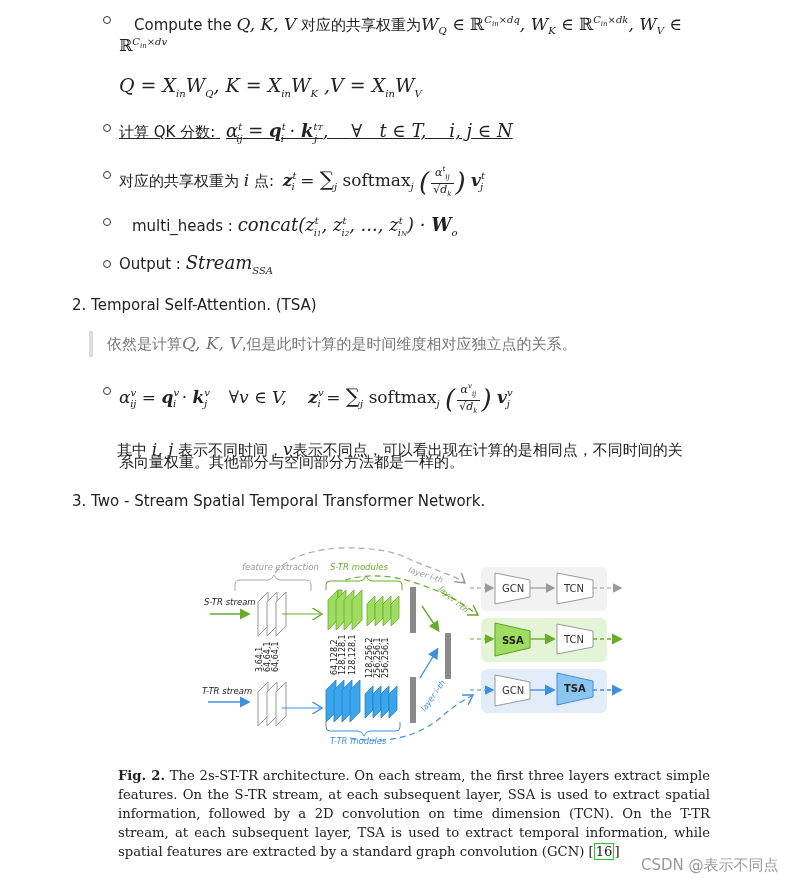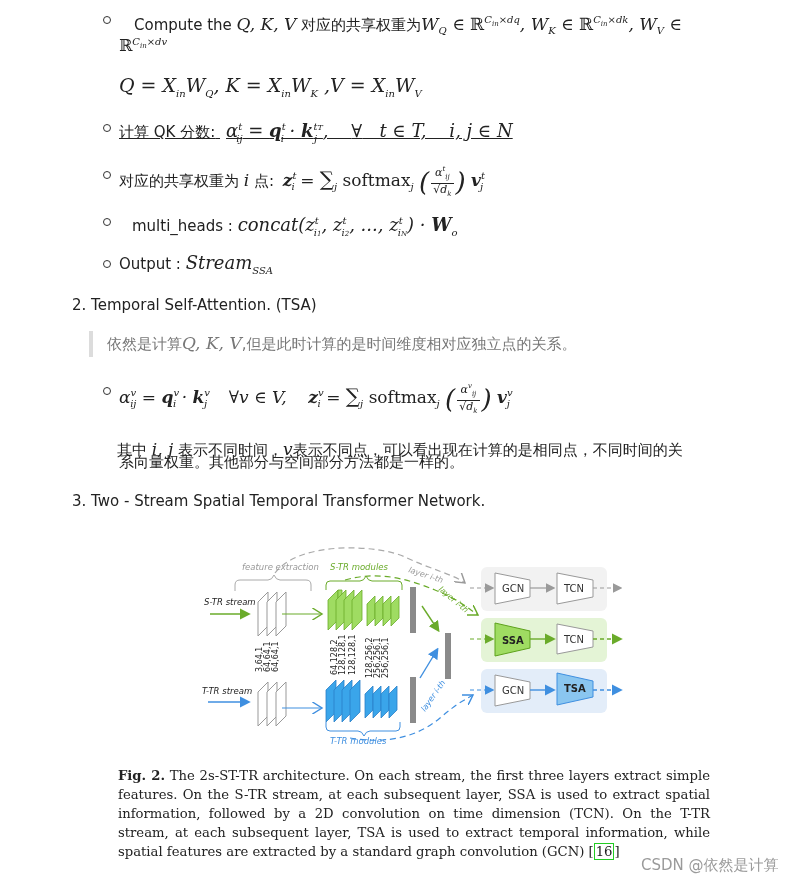--- a/index.html
+++ b/index.html
@@ -195,13 +195,13 @@
     <text x="502" y="694" font-size="10" font-family="DejaVu Serif, serif" fill="#333">GCN</text>
     <line x1="530" y1="690" x2="553" y2="690" stroke="#3f8fe0" stroke-width="1.4" marker-end="url(#ab)"></line>
     <polygon points="557,673 593,681 593,697 557,705" fill="#8ac6f0" stroke="#3f8fe0"></polygon>
     <text x="564" y="692" font-size="10" font-weight="bold" font-family="DejaVu Serif, serif" fill="#222">TSA</text>
     <line x1="593" y1="690" x2="620" y2="690" stroke="#3f8fe0" stroke-width="1.4" stroke-dasharray="4,3" marker-end="url(#ab)"></line>
   </g>
 </svg>
 
 <div class="caption"><b>Fig. 2.</b><span> The 2s-ST-TR architecture. On each stream, the first three layers extract simple features. On the S-TR stream, at each subsequent layer, SSA is used to extract spatial information, followed by a 2D convolution on time dimension (TCN). On the T-TR stream, at each subsequent layer, TSA is used to extract temporal information, while spatial features are extracted by a standard graph convolution (GCN) </span><span>[</span><span class="ref">16</span><span>]</span></div>
 
-<div class="watermark">CSDN @依然是计算</div>
+<div class="watermark">CSDN @表示不同点</div>
 
 </body></html>

